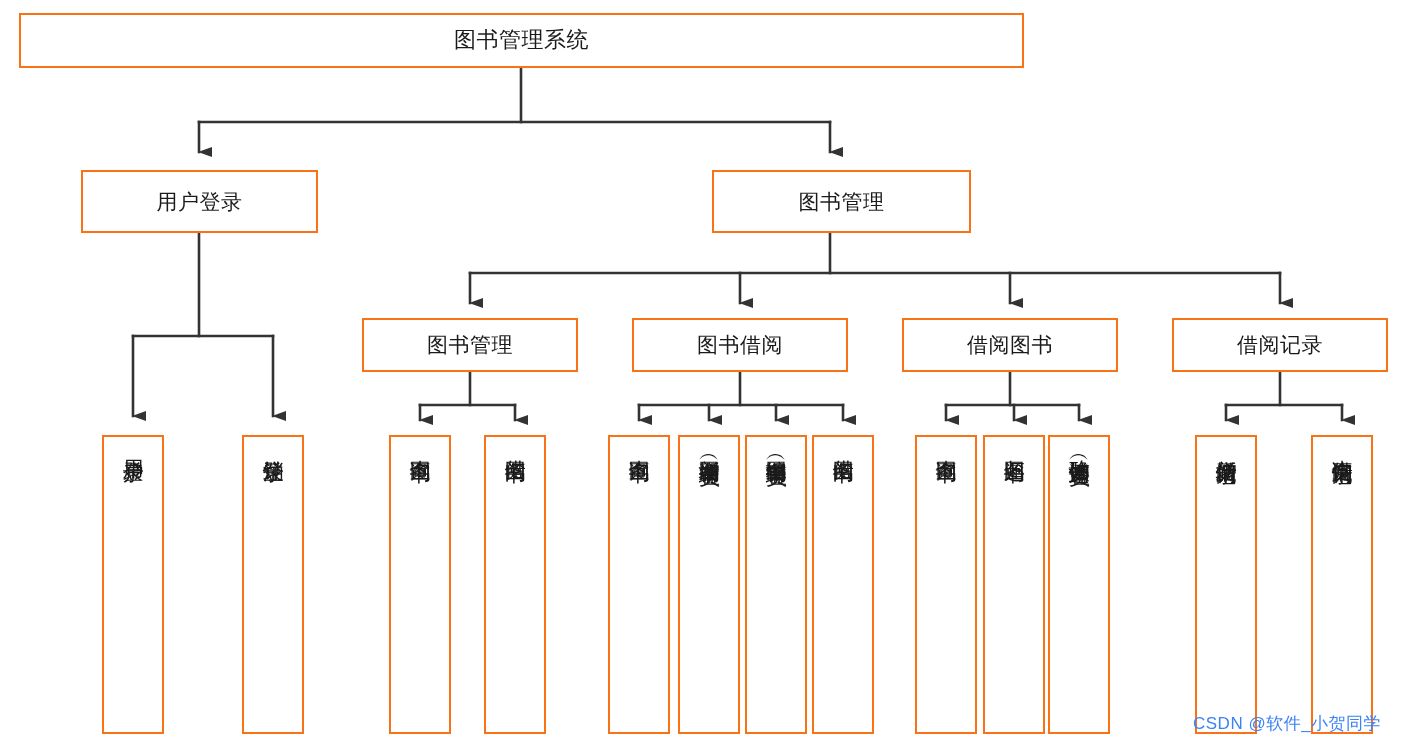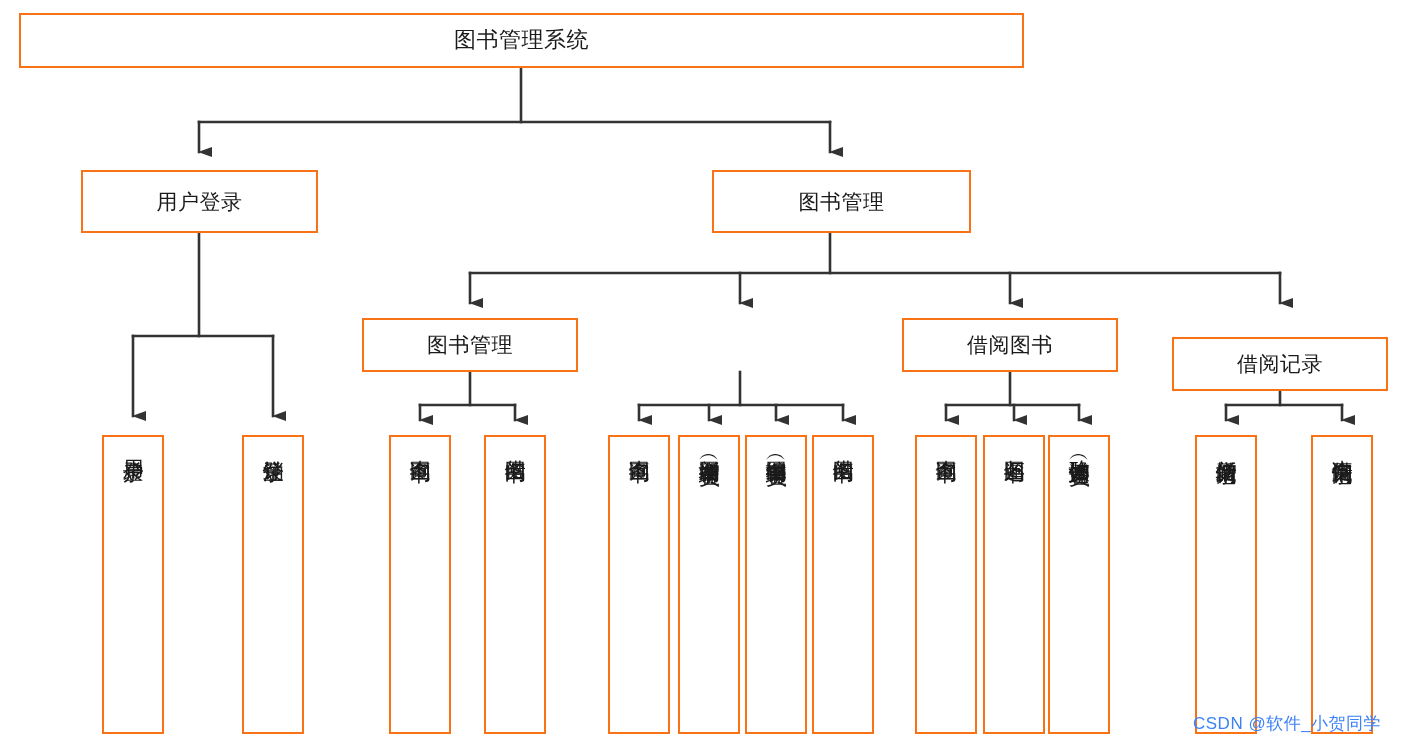--- a/index.html
+++ b/index.html
@@ -134,24 +134,27 @@
   <div class="node horiz" style="left:81px; top:170px; width:237px; height:63px;">
     <span class="lbl">用户登录</span>
   </div>
   <div class="node horiz" style="left:712px; top:170px; width:259px; height:63px;">
     <span class="lbl">图书管理</span>
   </div>
 
   <div class="node horiz" style="left:362px; top:318px; width:216px; height:54px;">
     <span class="lbl">图书管理</span>
   </div>
+  <div class="node horiz" style="left:632px; top:318px; width:216px; height:54px;">
+    <span class="lbl">图书借阅</span>
+  </div>
   <div class="node horiz" style="left:902px; top:318px; width:216px; height:54px;">
     <span class="lbl">借阅图书</span>
   </div>
-  <div class="node horiz" style="left:1172px; top:318px; width:216px; height:54px;margin-top:19px;">
+  <div class="node horiz" style="left:1172px; top:318px; width:216px; height:54px;">
     <span class="lbl">借阅记录</span>
   </div>
 
   <div class="node vert" style="left:102px; top:435px; width:62px; height:299px;">
     <span class="lbl">用户登录</span>
   </div>
   <div class="node vert" style="left:242px; top:435px; width:62px; height:299px;">
     <span class="lbl">注销登录</span>
   </div>
 

